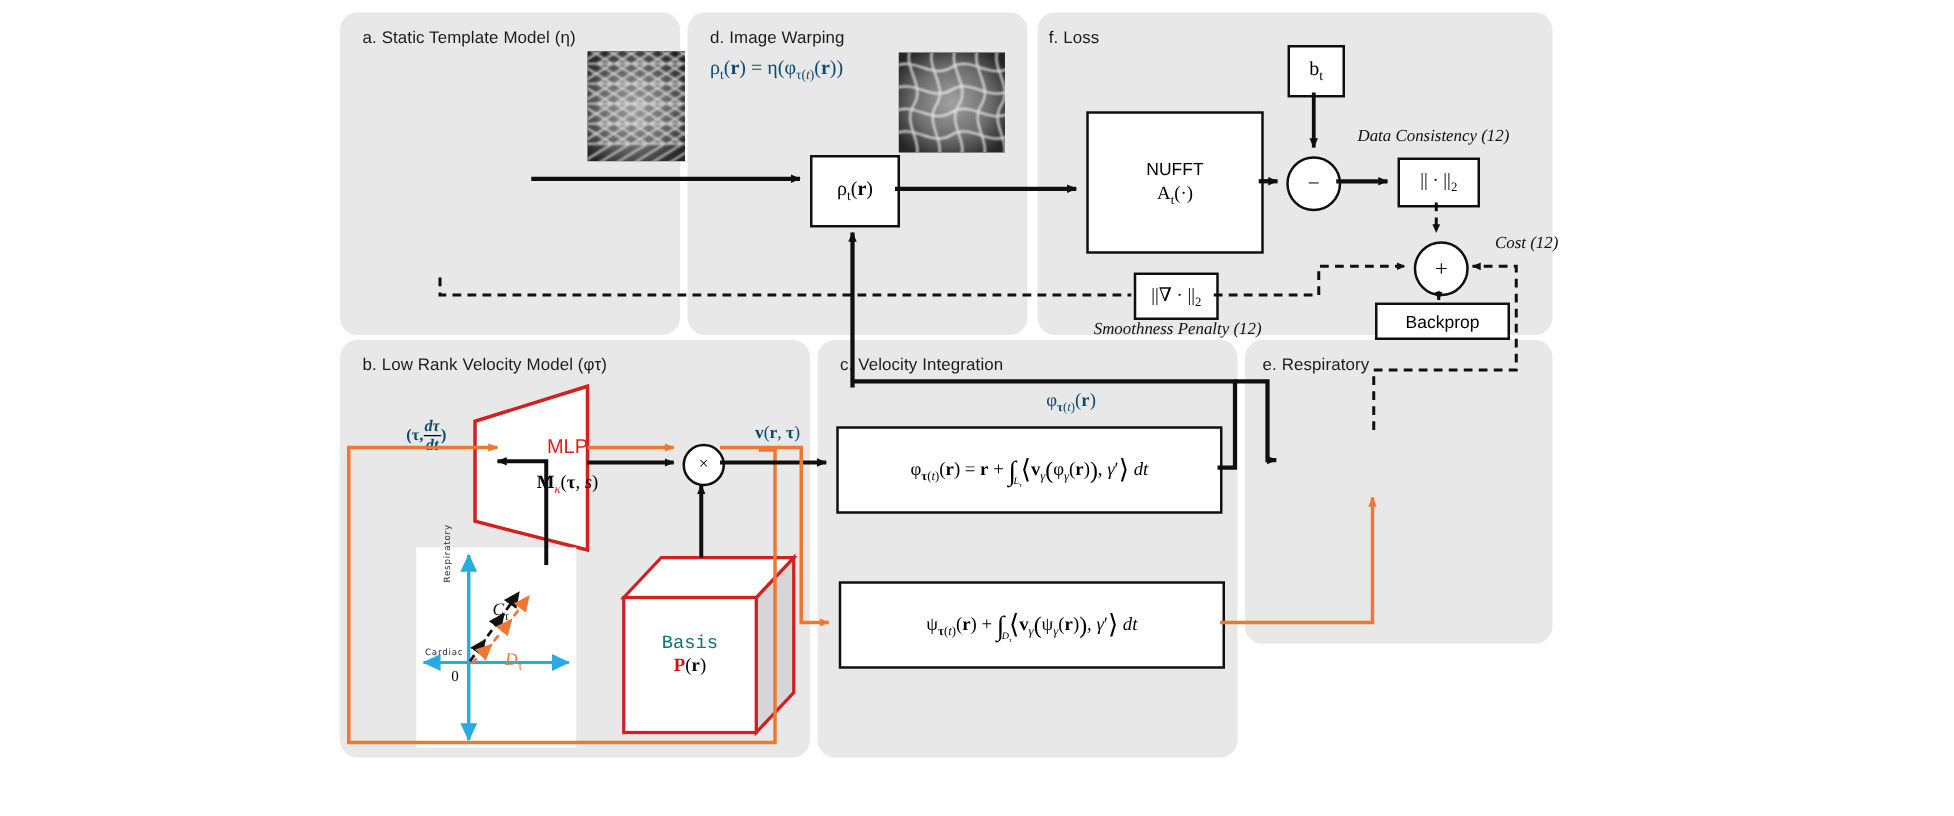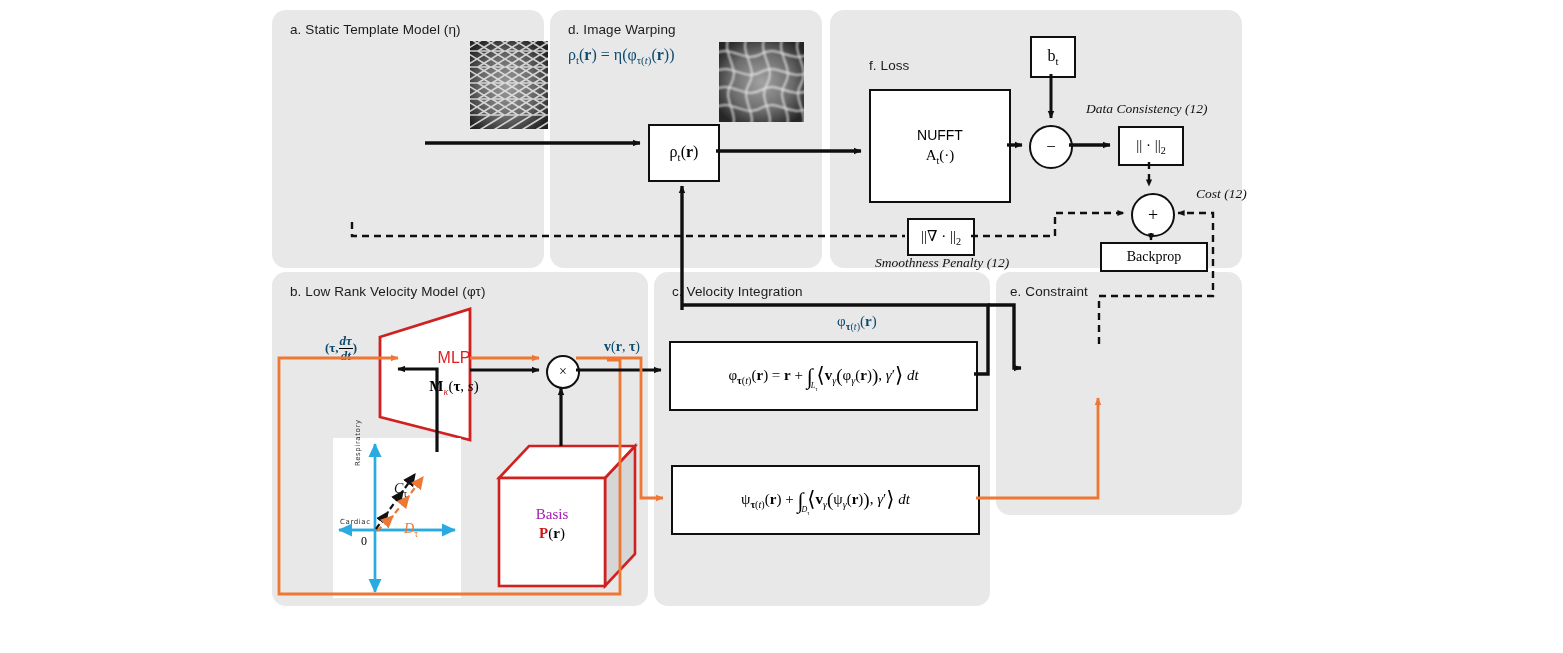--- a/index.html
+++ b/index.html
@@ -61,24 +61,24 @@
 
   <div class="panel" style="left:272px;top:10px;width:272px;height:258px;"></div>
   <div class="panel" style="left:550px;top:10px;width:272px;height:258px;"></div>
   <div class="panel" style="left:830px;top:10px;width:412px;height:258px;"></div>
   <div class="panel" style="left:272px;top:272px;width:376px;height:334px;"></div>
   <div class="panel" style="left:654px;top:272px;width:336px;height:334px;"></div>
   <div class="panel" style="left:996px;top:272px;width:246px;height:243px;"></div>
 
   <div class="panel-title" style="left:290px;top:22px;">a. Static Template Model (η)</div>
   <div class="panel-title" style="left:568px;top:22px;">d. Image Warping</div>
-  <div class="panel-title" style="left:869px;top:22px;margin-top:36px;">f. Loss</div>
+  <div class="panel-title" style="left:839px;top:22px;">f. Loss</div>
   <div class="panel-title" style="left:290px;top:284px;">b. Low Rank Velocity  Model  (φτ)</div>
   <div class="panel-title" style="left:672px;top:284px;">c. Velocity Integration</div>
-  <div class="panel-title" style="left:1010px;top:284px;">e. Constraint</div>
+  <div class="panel-title" style="left:1010px;top:284px;">e. Respiratory</div>
 
 
   <div class="mri" style="left:470px;top:41px;width:78px;height:88px;">
     <svg width="78" height="88" viewBox="0 0 78 88">
       <defs>
         <radialGradient id="gA" cx="48%" cy="52%" r="62%">
           <stop offset="0%" stop-color="#9a9a9a"></stop>
           <stop offset="55%" stop-color="#6a6a6a"></stop>
           <stop offset="100%" stop-color="#232323"></stop>
         </radialGradient>
@@ -162,21 +162,21 @@
     <span>||∇ · ||<sub>2</sub></span>
   </div>
   <div class="ital" style="left:875px;top:255px;">Smoothness Penalty (12)</div>
 
   <div class="circ" style="left:1131px;top:193px;width:40px;height:40px;font-size:18px;">
     <span>+</span>
   </div>
   <div class="ital" style="left:1176px;top:186px;margin-left:20px;">Cost (12)</div>
 
   <div class="wbox" style="left:1100px;top:242px;width:104px;height:26px;
-              font-family:Liberation Serif, serif;font-size:14px;align-items:center;">
+              font-family:Liberation Sans, sans-serif;font-size:14px;align-items:center;">
     <span>Backprop</span>
   </div>
 
   <div class="cube" style="left:378px;top:307px;width:96px;height:135px;">
     <svg width="96" height="135" viewBox="0 0 96 135">
       <polygon points="2,30 92,2 92,133 2,110" fill="#ffffff" stroke="#d02020" stroke-width="2.8"></polygon>
     </svg>
   </div>
   <div class="mlp-lbl" style="left:383px;top:349px;width:86px;">
     <div class="mlp-name">MLP</div>
@@ -200,21 +200,21 @@
     <b>v</b>(<b>r</b>, <b>τ</b>)
   </div>
 
   <div class="cube" style="left:497px;top:436px;width:140px;height:152px;">
     <svg width="140" height="152" viewBox="0 0 140 152">
       <polygon points="108,42 138,10 138,118 108,150" fill="#d6d6d6" stroke="#d02020" stroke-width="2.6"></polygon>
       <polygon points="2,42 32,10 138,10 108,42" fill="#ffffff" stroke="#d02020" stroke-width="2.6"></polygon>
       <rect x="2" y="42" width="106" height="108" fill="#ffffff" stroke="#d02020" stroke-width="2.6"></rect>
     </svg>
     <div class="cube-cap" style="left:2px;top:70px;width:106px;">
-      <div style="color:#a21caf;font-size:15px;font-family:Liberation Serif, serif;">Basis</div>
+      <div style="color:#0f766e;font-size:15px;font-family:Liberation Mono, monospace;">Basis</div>
       <div style="color:#000;font-size:15px;margin-top:2px;
                   font-family:'Liberation Serif',serif;">
         <b style="color:#d01515;">P</b>(<b>r</b>)
       </div>
     </div>
   </div>
 
   <div style="position:absolute;left:333px;top:438px;width:128px;height:160px;background:#fff;">
     <svg width="128" height="160" viewBox="0 0 128 160">
       <defs>

